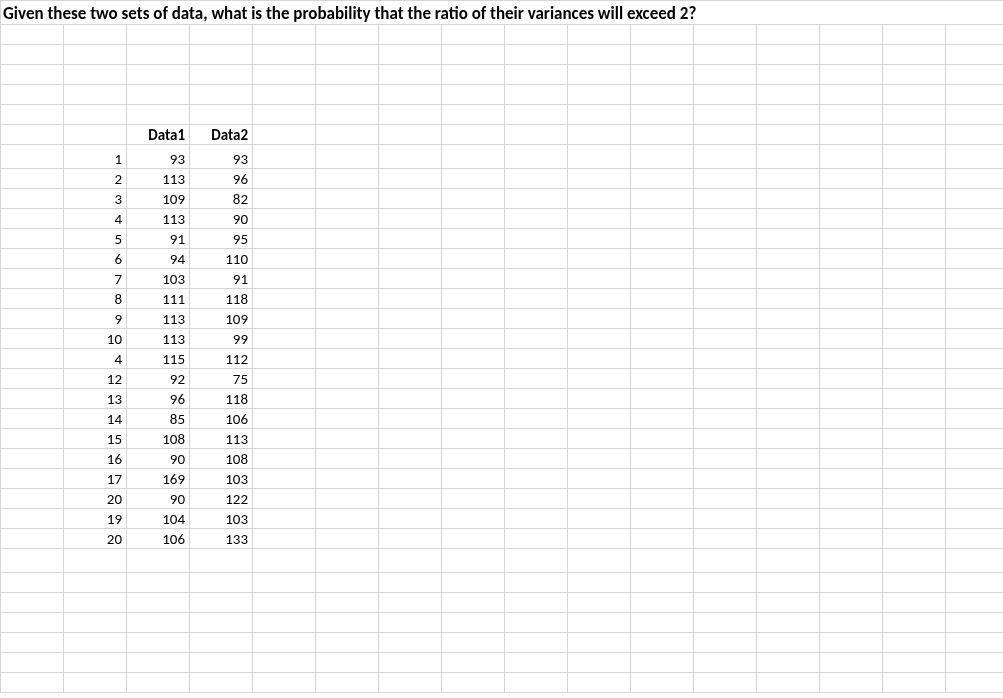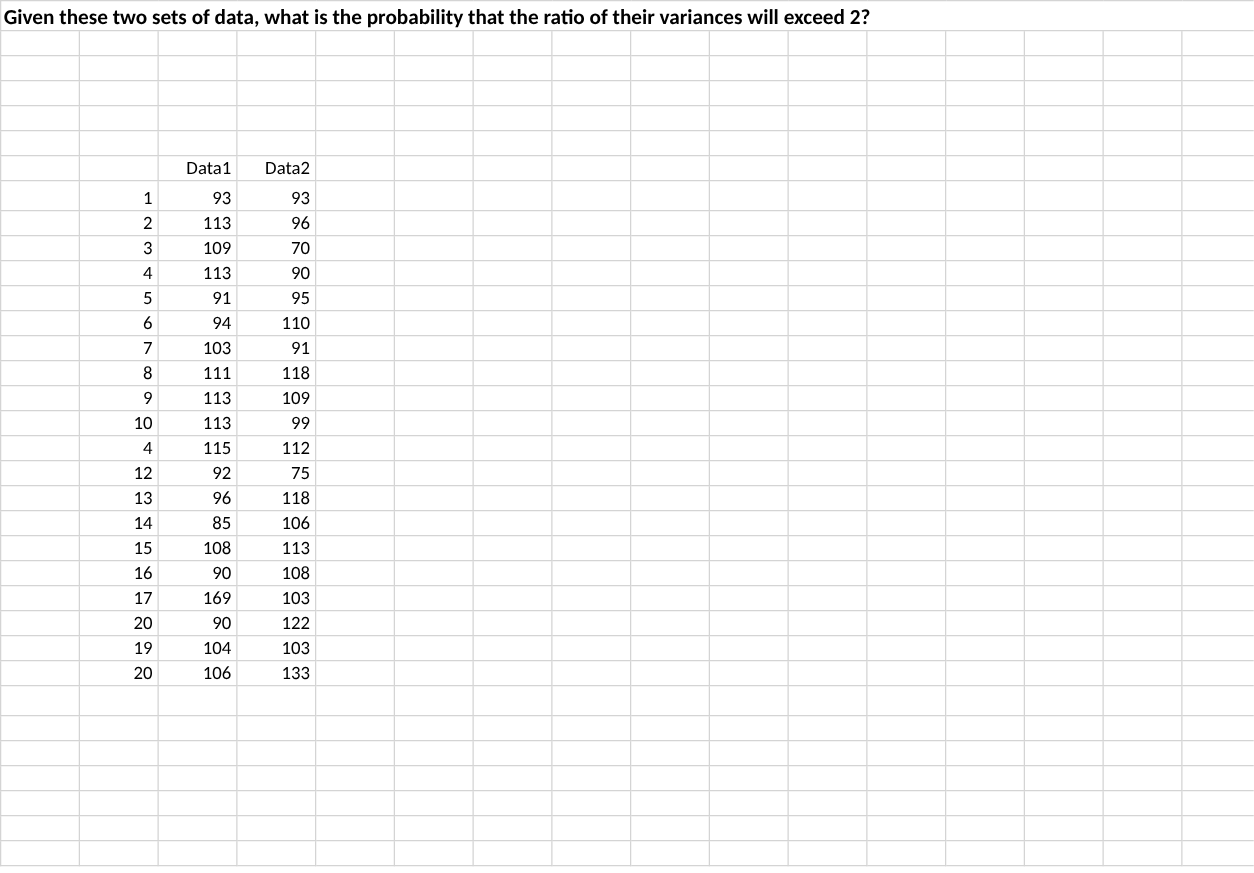--- a/index.html
+++ b/index.html
@@ -33,21 +33,21 @@
       height: 24px;
     }
     .title-row td:first-child {
       font-weight: bold;
       font-size: 17px;
       text-align: left;
       padding-left: 2px;
     }
     .header-cell {
       text-align: left;
-      font-weight: normal;
+      font-weight: bold;
       padding-left: 2px !important;
     }
   </style>
 </head>
 <body>
 
 <table class="spreadsheet">
   <tbody>
       <tr class="title-row">
     <td colspan="16">Given these two sets of data, what is the probability that the ratio of their variances will exceed 2?</td>
@@ -195,21 +195,21 @@
         <td></td>
         <td></td>
         <td></td>
         <td></td>
         <td></td>
       </tr>
       <tr>
         <td></td>
         <td>3</td>
         <td>109</td>
-        <td>70</td>
+        <td>82</td>
         <td></td>
         <td></td>
         <td></td>
         <td></td>
         <td></td>
         <td></td>
         <td></td>
         <td></td>
         <td></td>
         <td></td>

